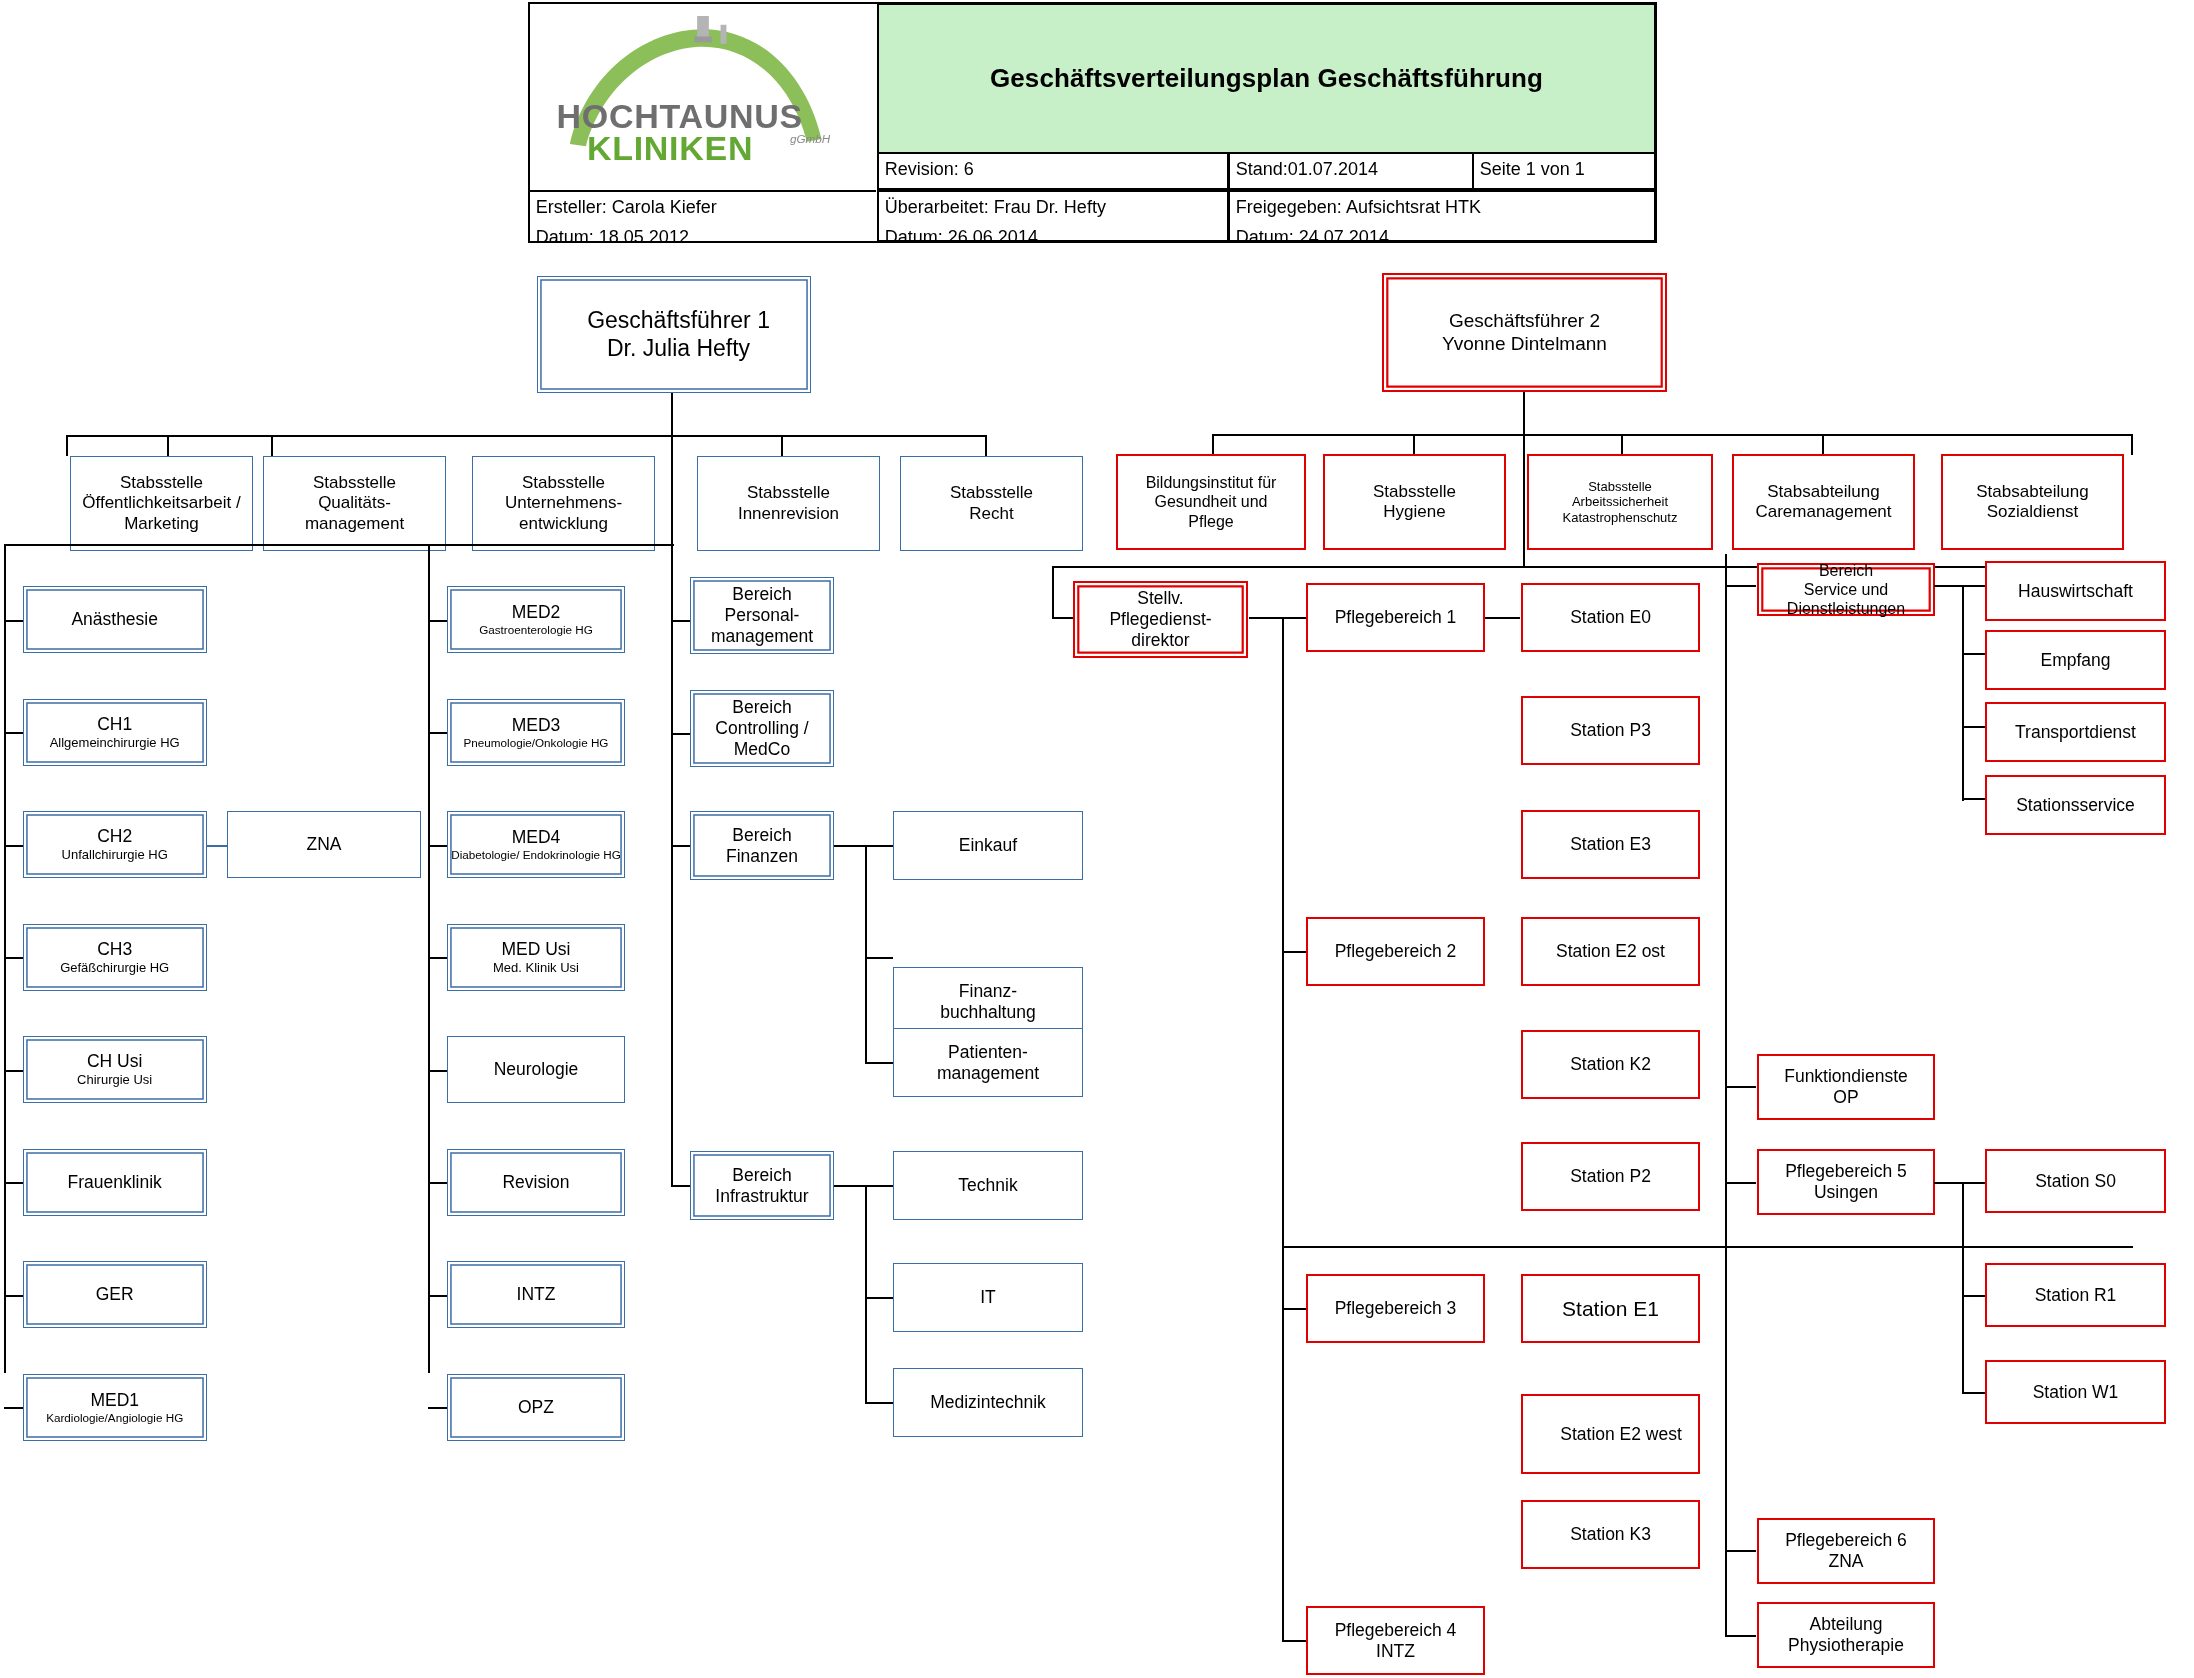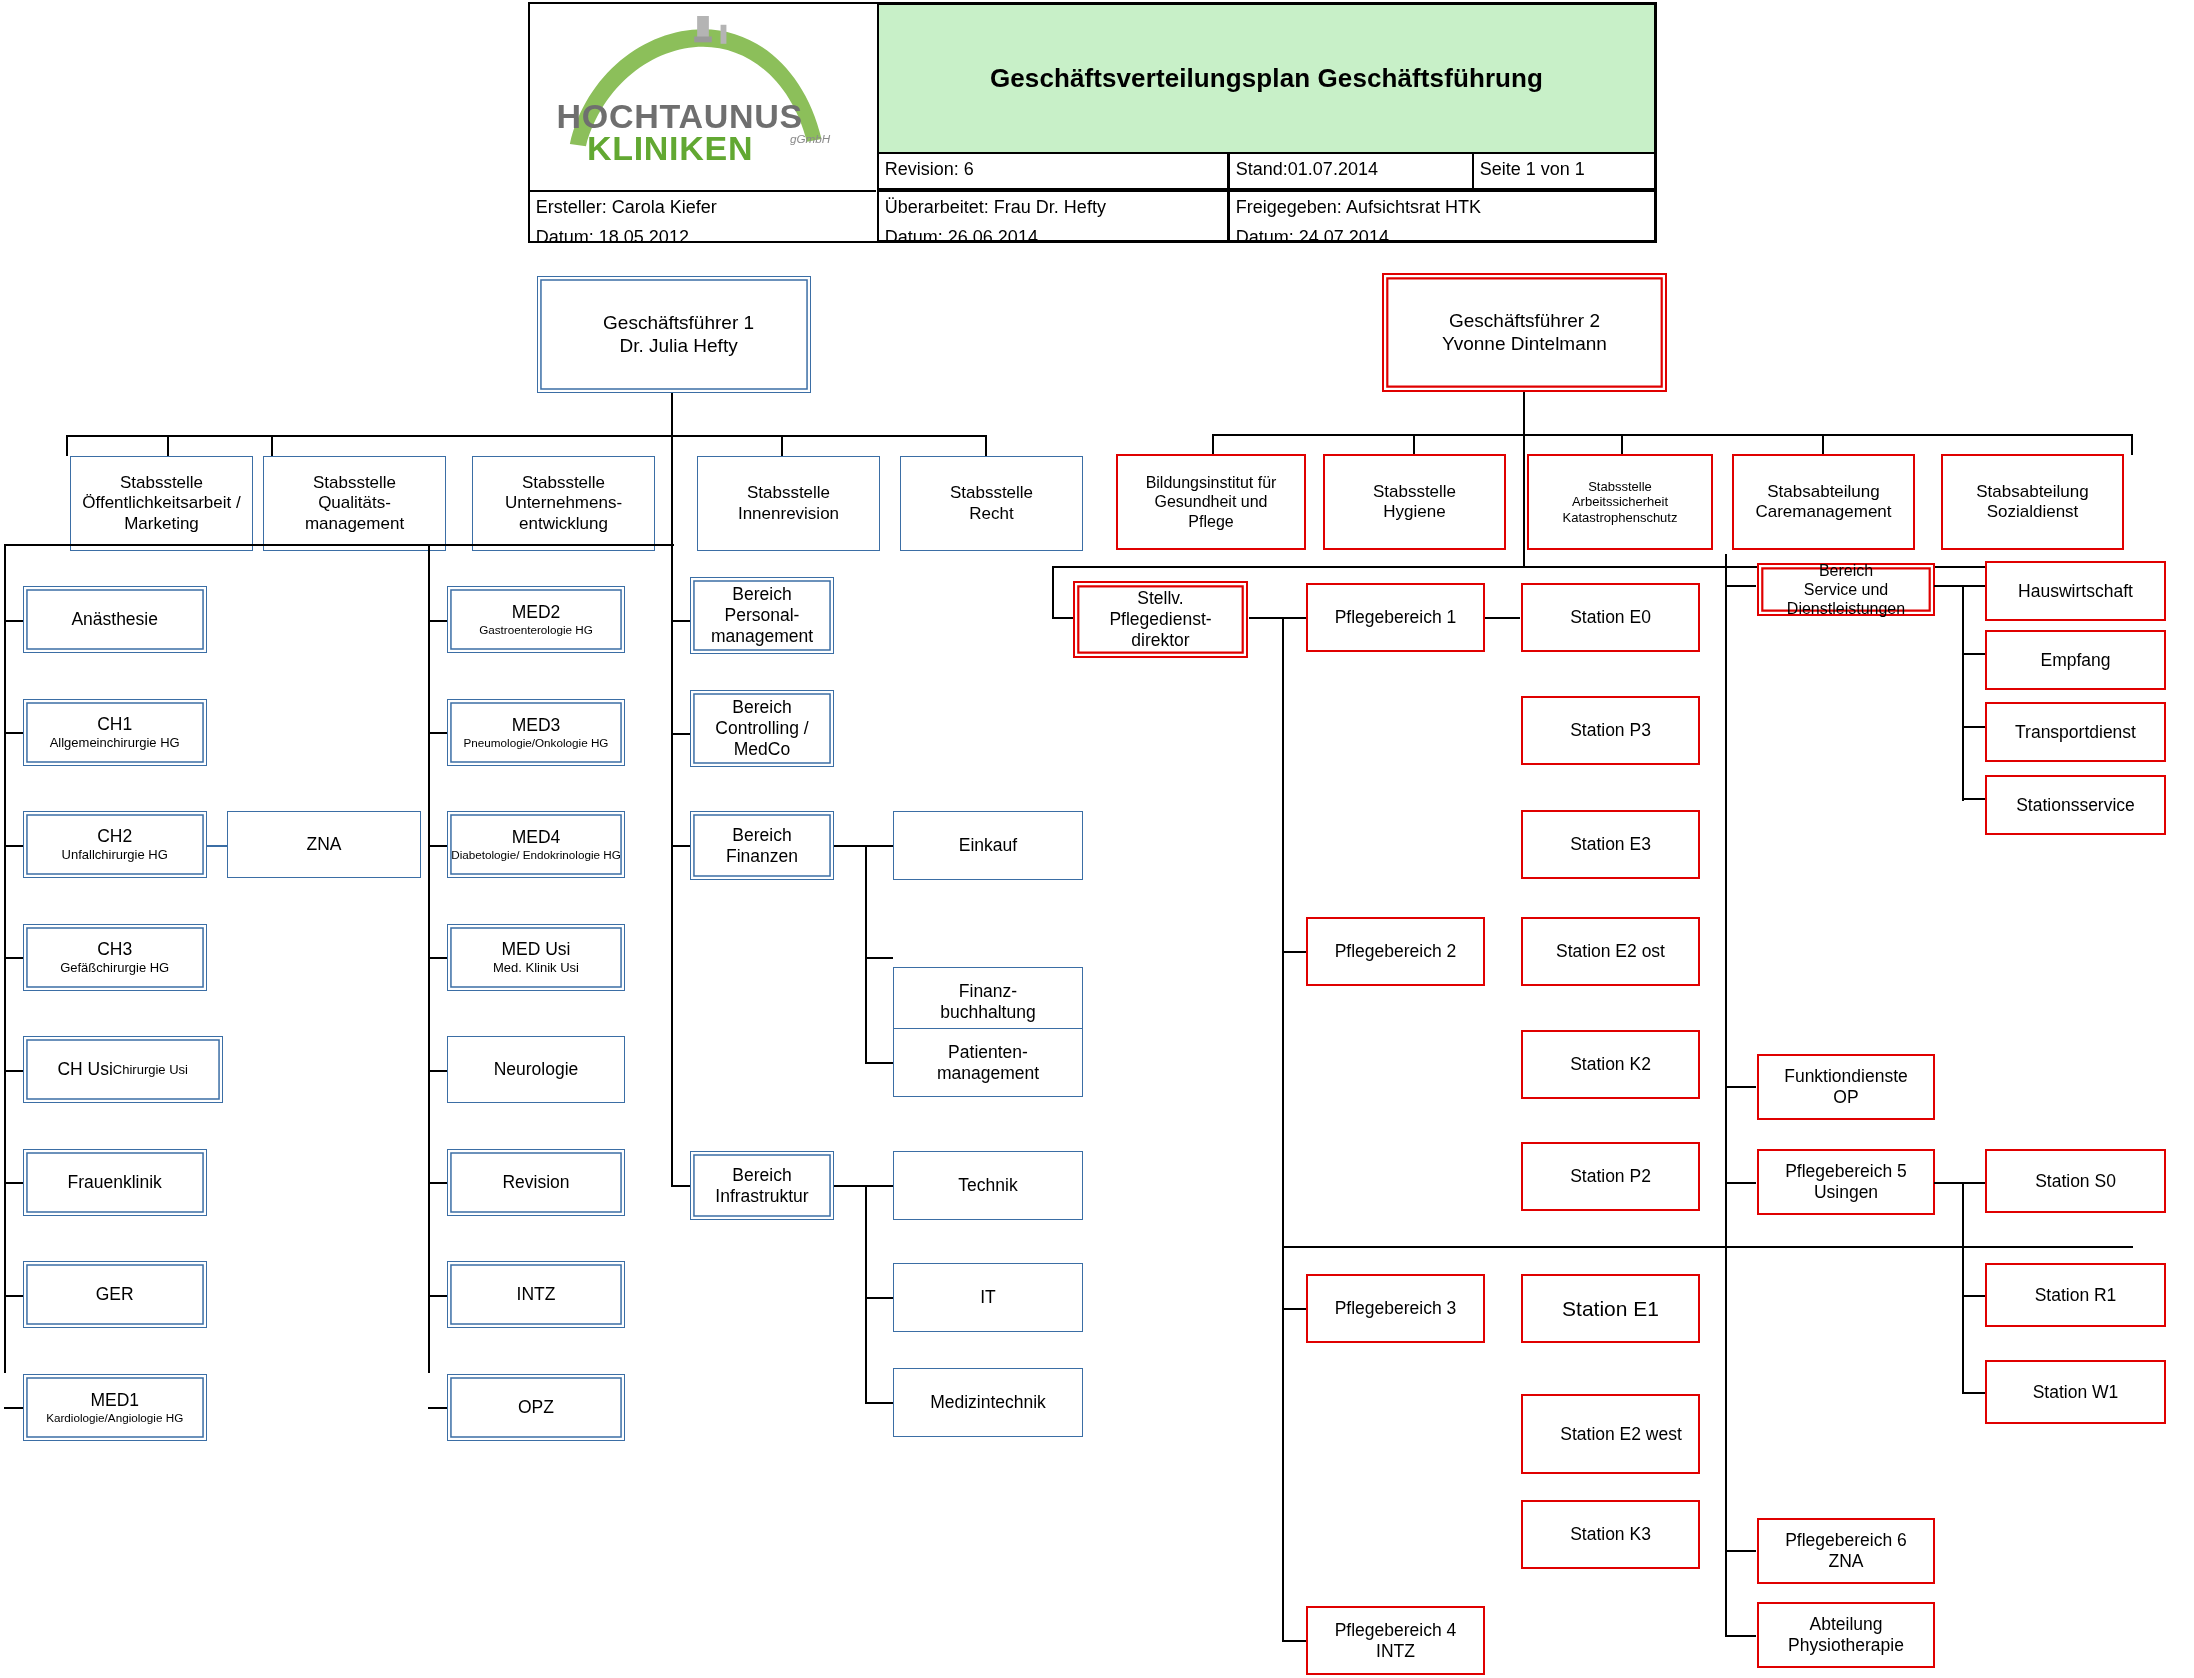--- a/index.html
+++ b/index.html
@@ -87,21 +87,21 @@
   </div>
   <div class="hdr" id="hdr-ueber">
     <div class="hdr-cell">Überarbeitet: Frau Dr. Hefty</div>
     <div class="hdr-cell">Datum:  26.06.2014</div>
   </div>
   <div class="hdr" id="hdr-frei">
     <div class="hdr-cell">Freigegeben: Aufsichtsrat HTK</div>
     <div class="hdr-cell">Datum:  24.07.2014</div>
   </div>
 
-  <div class="box dblue t26" style="left:537px;top:276px;width:274px;height:117px;flex-direction:column;font-size:19px;padding-left:12px;">
+  <div class="box dblue t26" style="left:537px;top:276px;width:274px;height:117px;flex-direction:column;font-size:23px;padding-left:12px;">
     <span>Geschäftsführer 1</span>
     <span>Dr. Julia Hefty</span>
   </div>
   <div class="box dred" style="left:1382px;top:273px;width:285px;height:119px;flex-direction:column;font-size:19px;">
     <span>Geschäftsführer 2</span>
     <span>Yvonne Dintelmann</span>
   </div>
 
   <div class="ln lnv" style="left:671px;top:393px;height:44px;"></div>
   <div class="ln lnh" style="left:66px;top:435px;width:921px;"></div>
@@ -165,21 +165,21 @@
     <span>ZNA</span>
   </div>
 
   <div class="ln lnh" style="left:3.7px;top:957px;width:19px;"></div>
   <div class="box dblue" style="left:22.7px;top:924px;width:184px;height:67px;flex-direction:column;font-size:17.5px;">
     <span>CH3</span>
     <span class="sub">Gefäßchirurgie HG</span>
   </div>
 
   <div class="ln lnh" style="left:3.7px;top:1070px;width:19px;"></div>
-  <div class="box dblue" style="left:22.7px;top:1036px;width:200px;height:67px;flex-direction:row;font-size:17.5px;">
+  <div class="box dblue" style="left:22.7px;top:1036px;width:184px;height:67px;flex-direction:column;font-size:17.5px;">
     <span>CH Usi</span>
     <span class="sub">Chirurgie Usi</span>
   </div>
 
   <div class="ln lnh" style="left:3.7px;top:1182px;width:19px;"></div>
   <div class="box dblue" style="left:22.7px;top:1149px;width:184px;height:67px;flex-direction:column;font-size:17.5px;">
     <span>Frauenklinik</span>
     <span class="sub"></span>
   </div>
 

